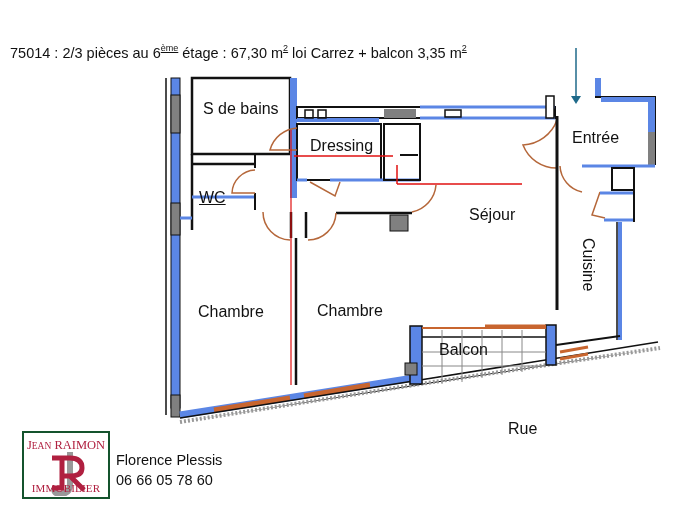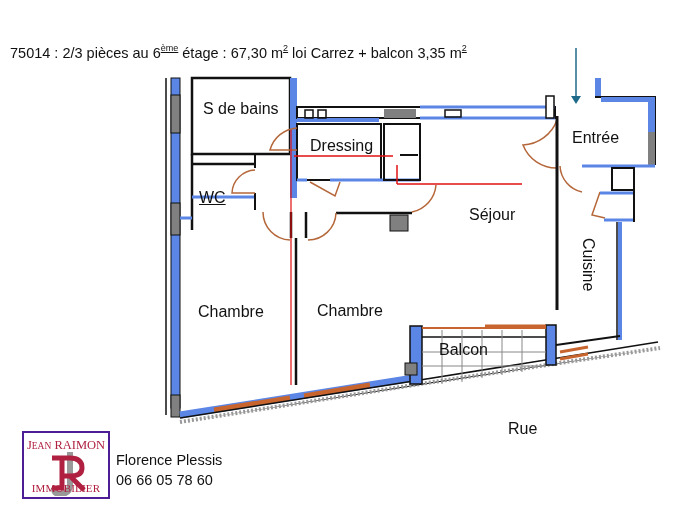--- a/index.html
+++ b/index.html
@@ -3,21 +3,21 @@
 <meta charset="utf-8">
 <style>
   html, body { margin: 0; padding: 0; background: #ffffff; }
   body { width: 700px; height: 519px; position: relative; overflow: hidden; font-family: "Liberation Sans", sans-serif; color: #111; }
   .header { position: absolute; left: 10px; top: 44px; font-size: 14.5px; white-space: nowrap; }
   .header sup { font-size: 9px; position: relative; top: -1px; text-decoration: underline; }
   .plan { position: absolute; left: 0; top: 0; width: 700px; height: 519px; }
   .room-label { position: absolute; font-size: 16px; white-space: nowrap; color: #111; text-align: right; }
   .room-label.vertical { writing-mode: vertical-rl; }
   .street { position: absolute; left: 472px; top: 420px; font-size: 16px; margin-left: 36px; }
-  .logo { position: absolute; left: 22px; top: 431px; width: 88px; height: 68px; border: 2px solid #4c1d95; box-sizing: border-box; background: #fff; }
+  .logo { position: absolute; left: 22px; top: 431px; width: 88px; height: 68px; border: 2px solid #14532d; box-sizing: border-box; background: #fff; }
   .logo .top { position: absolute; top: 5px; left: 0; right: 0; text-align: center; font-family: "Liberation Serif", serif; color: #b02040; font-size: 12.5px; }
   .logo .top .sc { font-size: 9.5px; }
   .logo .bottom { position: absolute; bottom: 3px; left: 0; right: 0; text-align: center; font-family: Liberation Serif, serif; color: #b02040; font-size: 11px; letter-spacing: 0.2px; }
   .logo .mono { position: absolute; left: 22px; top: 17px; width: 44px; height: 46px; }
   .contact { position: absolute; left: 116px; top: 451px; font-size: 14.5px; line-height: 19.5px; }
 </style>
 </head>
 <body>
 
 <div class="header">

